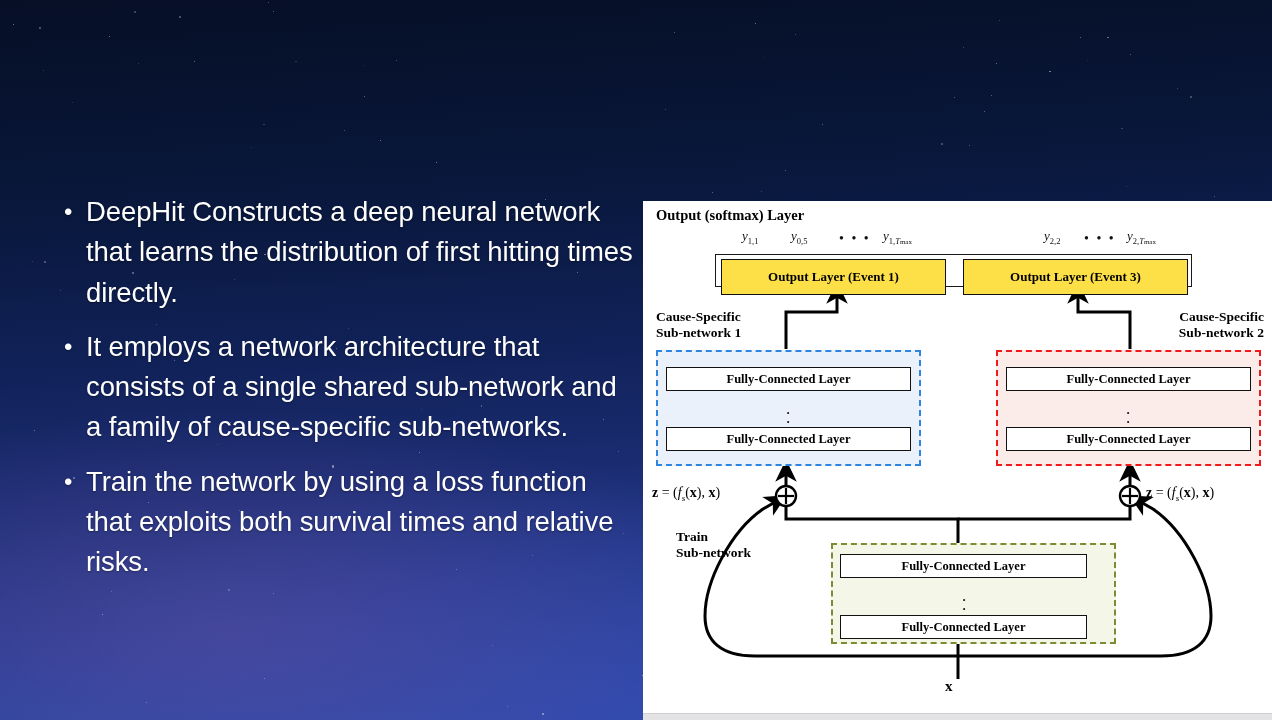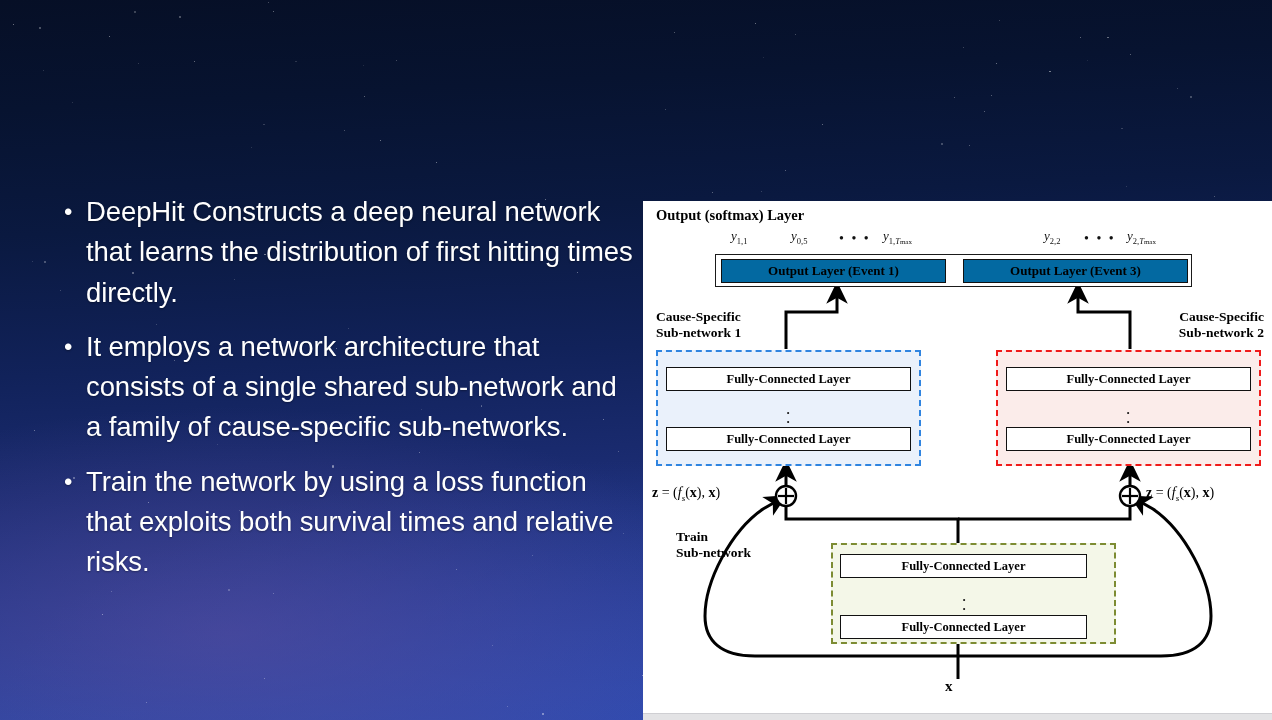--- a/index.html
+++ b/index.html
@@ -88,23 +88,23 @@
     white-space:pre-line;
   }
 
   
   #output-container {
     position:absolute; left:72px; top:53px; width:477px; height:33px;
     border:1.6px solid #1a1a1a;
     background:#fff;
   }
   .out-box {
-    position:absolute; top:4px; height:24px;
+    position:absolute; top:4px; height:36px;
     border:1.6px solid #111;
-    background:#0369a1;
+    background:#fde047;
     font-family:"Liberation Serif", serif;
     font-weight:bold;
     font-size:13px;
     display:flex; align-items:center; justify-content:center;
     color:#000;
   }
   #out-box-1 { left:5px; width:225px; }
   #out-box-2 { left:247px; width:225px; }
 
   
@@ -378,21 +378,21 @@
       <g stroke="#000" stroke-width="2.2">
         <line x1="135" y1="295" x2="151" y2="295"></line>
         <line x1="143" y1="287" x2="143" y2="303"></line>
         <line x1="479" y1="295" x2="495" y2="295"></line>
         <line x1="487" y1="287" x2="487" y2="303"></line>
       </g>
     </svg>
 
     <div class="fig-label" style="left:13px; top:6px; font-size:14.5px;">Output (softmax) Layer</div>
 
-    <div class="ylab" style="left:88px;">
+    <div class="ylab" style="left:99px;">
       <i>y</i><sub>1,1</sub>
     </div>
     <div class="ylab" style="left:148px;">
       <i>y</i><sub>0,5</sub>
     </div>
     <div class="dots-h" style="left:196px;">• • •</div>
     <div class="ylab" style="left:240px;">
       <i>y</i><sub>1,<span class="sb-it">T</span><span style="font-size:7px">max</span></sub>
     </div>
 

